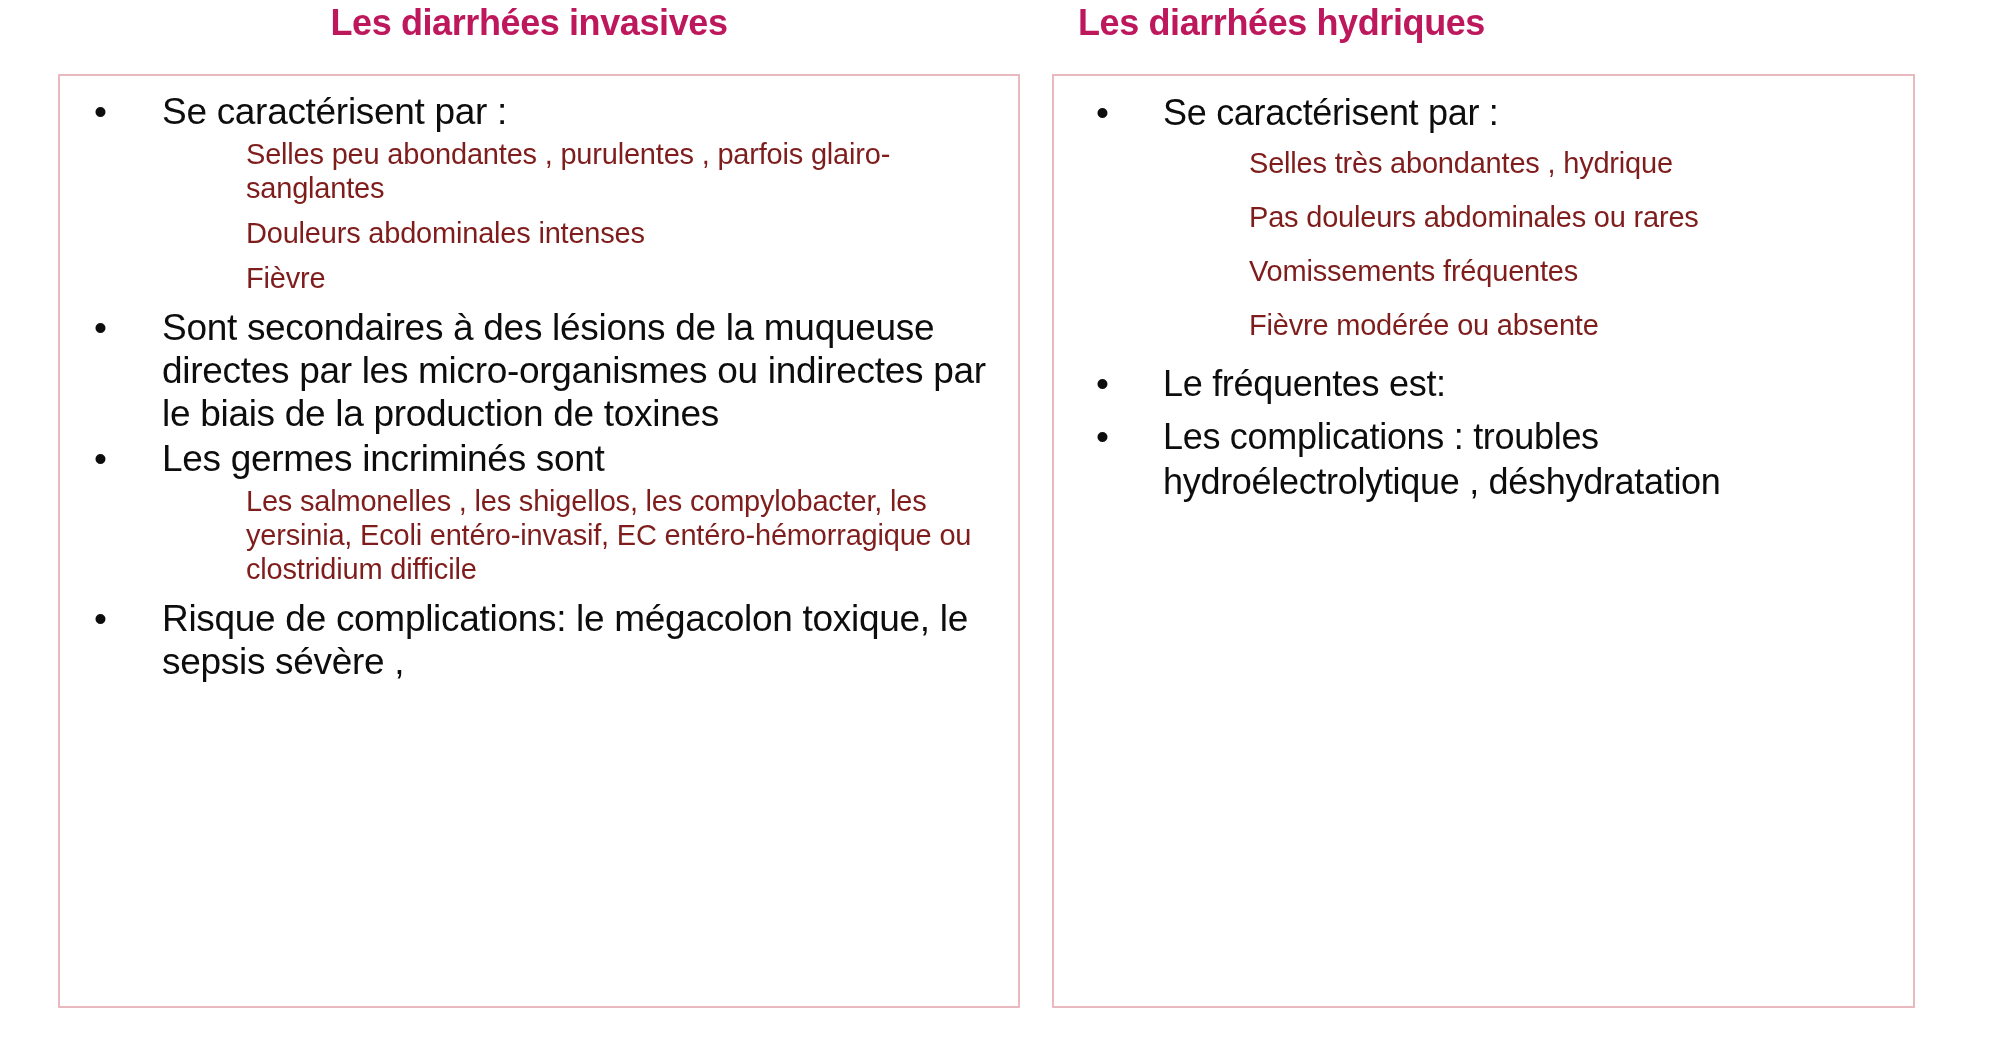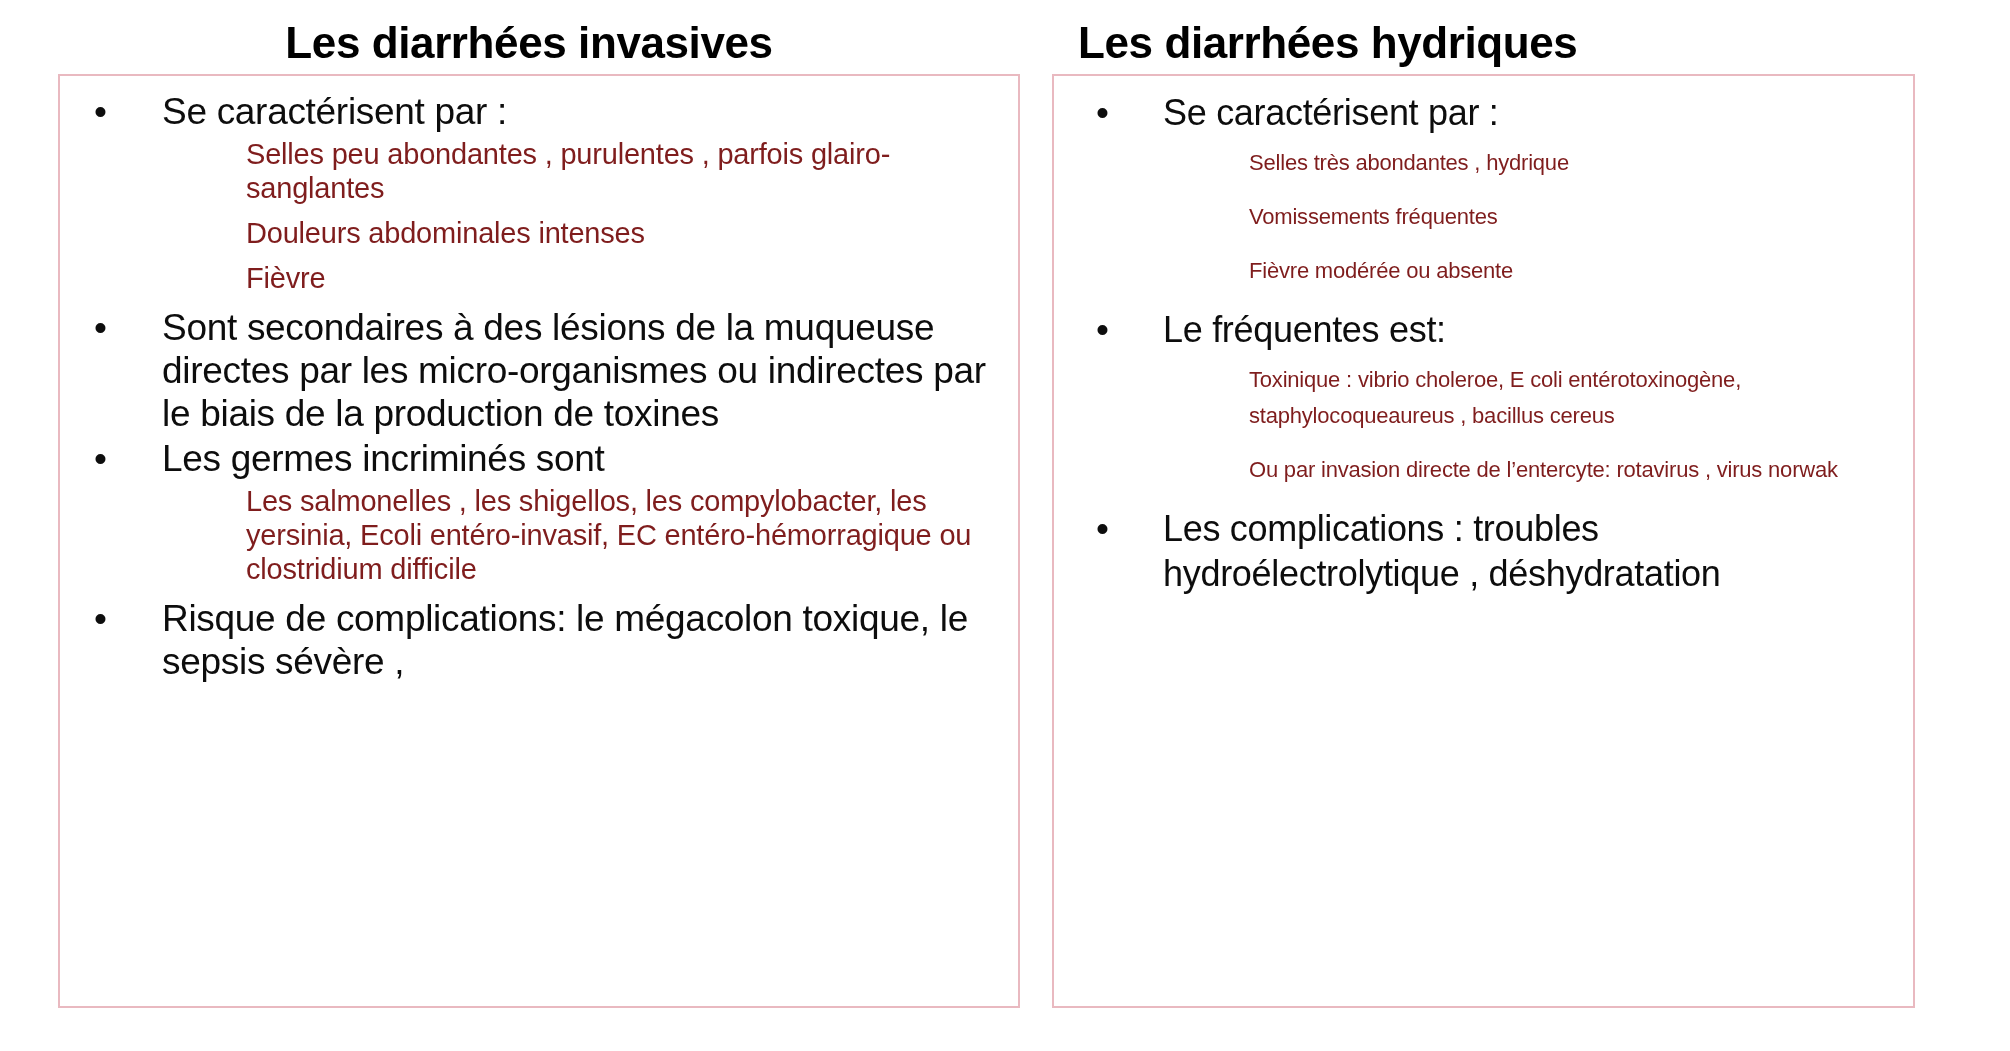--- a/index.html
+++ b/index.html
@@ -25,26 +25,26 @@
   .column {
     position: absolute;
     top: 0;
   }
 
   .col-left  { left: 0px;    width: 1020px; }
   .col-right { left: 1052px; width: 865px;  }
 
   .col-title {
     font-weight: bold;
-    font-size: 44px;
+    font-size: 36px;
     line-height: 46px;
     text-align: center;
     letter-spacing: -0.4px;
-    color: #000000;
-    padding-top: 20px;
+    color: #be185d;
+    padding-top: 0;
     white-space: nowrap;
   }
   .col-left .col-title  { padding-left: 38px; }
   .col-right .col-title { text-align: left; padding-left: 26px; }
 
   .box {
     position: absolute;
     border: 2px solid #e9b9c0;
     background: #ffffff;
     box-sizing: border-box;
@@ -109,21 +109,21 @@
 
   
   .col-right li.b1 {
     font-size: 36px;
     line-height: 45px;
     padding-left: 95px;
   }
   .col-right li.b1 > .bullet { left: 28px; line-height: 45px; }
   .col-right ul.lvl2 { padding-left: 86px; margin: 10px 0 8px 0; }
   .col-right li.b2 {
-    font-size: 22px;
+    font-size: 29px;
     line-height: 36px;
     margin-bottom: 18px;
   }
   .col-right li.b1 { margin-bottom: 8px; }
 </style>
 </head>
 <body>
 
 <div class="slide">
 
@@ -170,32 +170,29 @@
     <div class="col-title">Les diarrhées hydriques</div>
     <div class="box box-right">
       <div class="box-inner">
         <ul class="lvl1">
 
           <li class="b1">
             <span class="bullet">•</span>
             <span class="b1text">Se caractérisent par :</span>
             <ul class="lvl2">
               <li class="b2">Selles très abondantes , hydrique</li>
+              <li class="b2">Pas douleurs abdominales ou rares</li>
               <li class="b2">Vomissements fréquentes</li>
               <li class="b2">Fièvre modérée  ou absente</li>
             </ul>
           </li>
 
           <li class="b1">
             <span class="bullet">•</span>
             <span class="b1text">Le fréquentes est:</span>
-            <ul class="lvl2">
-              <li class="b2">Toxinique : vibrio choleroe, E coli entérotoxinogène, staphylocoqueaureus ,  bacillus cereus</li>
-              <li class="b2">Ou par invasion directe de l’entercyte: rotavirus , virus norwak</li>
-            </ul>
           </li>
 
           <li class="b1">
             <span class="bullet">•</span>
             <span class="b1text">Les complications : troubles hydroélectrolytique , déshydratation</span>
           </li>
 
         </ul>
       </div>
     </div>

